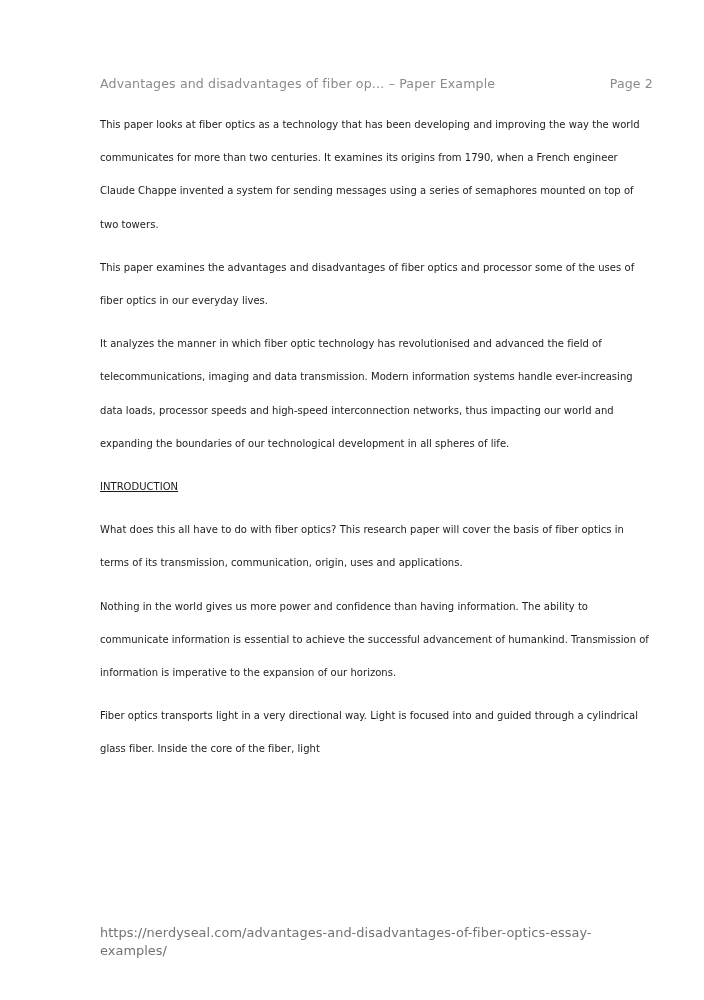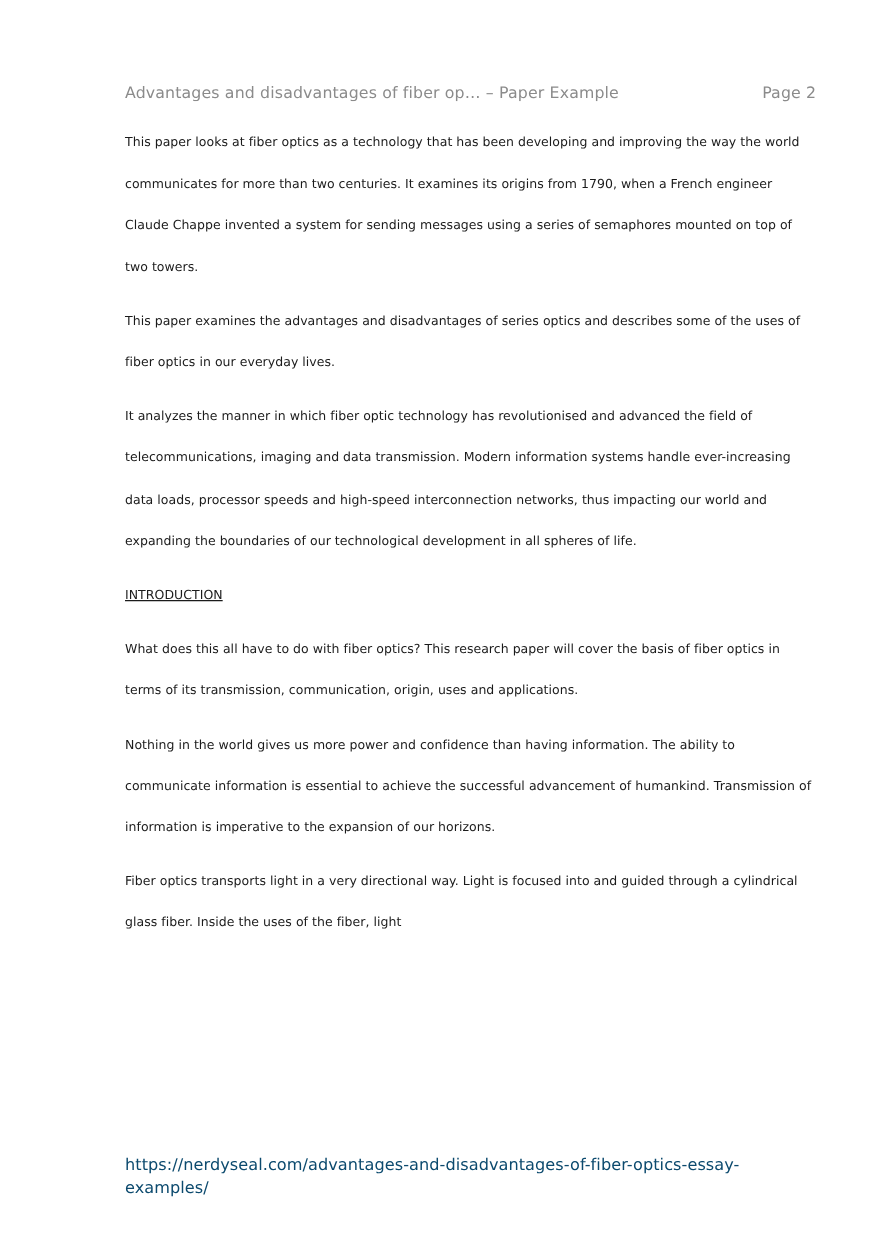--- a/index.html
+++ b/index.html
@@ -31,30 +31,31 @@
   }
 
   
   .doc-header {
     display: flex;
     align-items: baseline;
     justify-content: space-between;
     font-size: 12.6px;
     color: #8b8b8b;
     letter-spacing: 0.01em;
-    padding-top: 66px;
+    padding-top: 44px;
     white-space: nowrap;
   }
   .doc-header-title {
     flex: 0 1 auto;
     overflow: hidden;
   }
   .doc-header-page {
     flex: 0 0 auto;
     padding-left: 24px;
+    margin-top: 32px;
   }
 
   
   .doc-body {
     margin-top: 17px;
     font-size: 10px;
     line-height: 33.2px;
     color: #1b1b1b;
     letter-spacing: 0.003em;
   }
@@ -67,21 +68,21 @@
   }
 
   
   .doc-footer {
     position: absolute;
     left: 100px;
     top: 924px;
     width: 553px;
     font-size: 12.9px;
     line-height: 18px;
-    color: #0c4a6e;
+    color: #737373;
     letter-spacing: 0.004em;
     word-break: break-word;
   }
   .doc-footer-url {
     text-decoration: none;
     color: inherit;
   }
 </style>
 </head>
 <body>
@@ -90,26 +91,26 @@
 
   <div class="content">
 
     <div class="doc-header">
       <span class="doc-header-title">Advantages and disadvantages of fiber op… – Paper Example</span>
       <span class="doc-header-page">Page 2</span>
     </div>
 
     <div class="doc-body">
         <p>This paper looks at fiber optics as a technology that has been developing and improving the way the world communicates for more than two centuries. It examines its origins from 1790, when a French engineer Claude Chappe invented a system for sending messages using a series of semaphores mounted on top of two towers.</p>
-        <p>This paper examines the advantages and disadvantages of series optics and describes some of the uses of fiber optics in our everyday lives.</p>
+        <p>This paper examines the advantages and disadvantages of fiber optics and processor some of the uses of fiber optics in our everyday lives.</p>
         <p>It analyzes the manner in which fiber optic technology has revolutionised and advanced the field of telecommunications, imaging and data transmission. Modern information systems handle ever-increasing data loads, processor speeds and high-speed interconnection networks, thus impacting our world and expanding the boundaries of our technological development in all spheres of life.</p>
         <p class="section-heading">INTRODUCTION</p>
         <p>What does this all have to do with fiber optics? This research paper will cover the basis of fiber optics in terms of its transmission, communication, origin, uses and applications.</p>
         <p>Nothing in the world gives us more power and confidence than having information. The ability to communicate information is essential to achieve the successful advancement of humankind. Transmission of information is imperative to the expansion of our horizons.</p>
-        <p>Fiber optics transports light in a very directional way. Light is focused into and guided through a cylindrical glass fiber. Inside the uses of the fiber, light</p>
+        <p>Fiber optics transports light in a very directional way. Light is focused into and guided through a cylindrical glass fiber. Inside the core of the fiber, light</p>
       </div>
 
   </div>
 
   <div class="doc-footer">
     <a class="doc-footer-url" href="#">https://nerdyseal.com/advantages-and-disadvantages-of-fiber-optics-essay-examples/</a>
   </div>
 
 </div>
 

